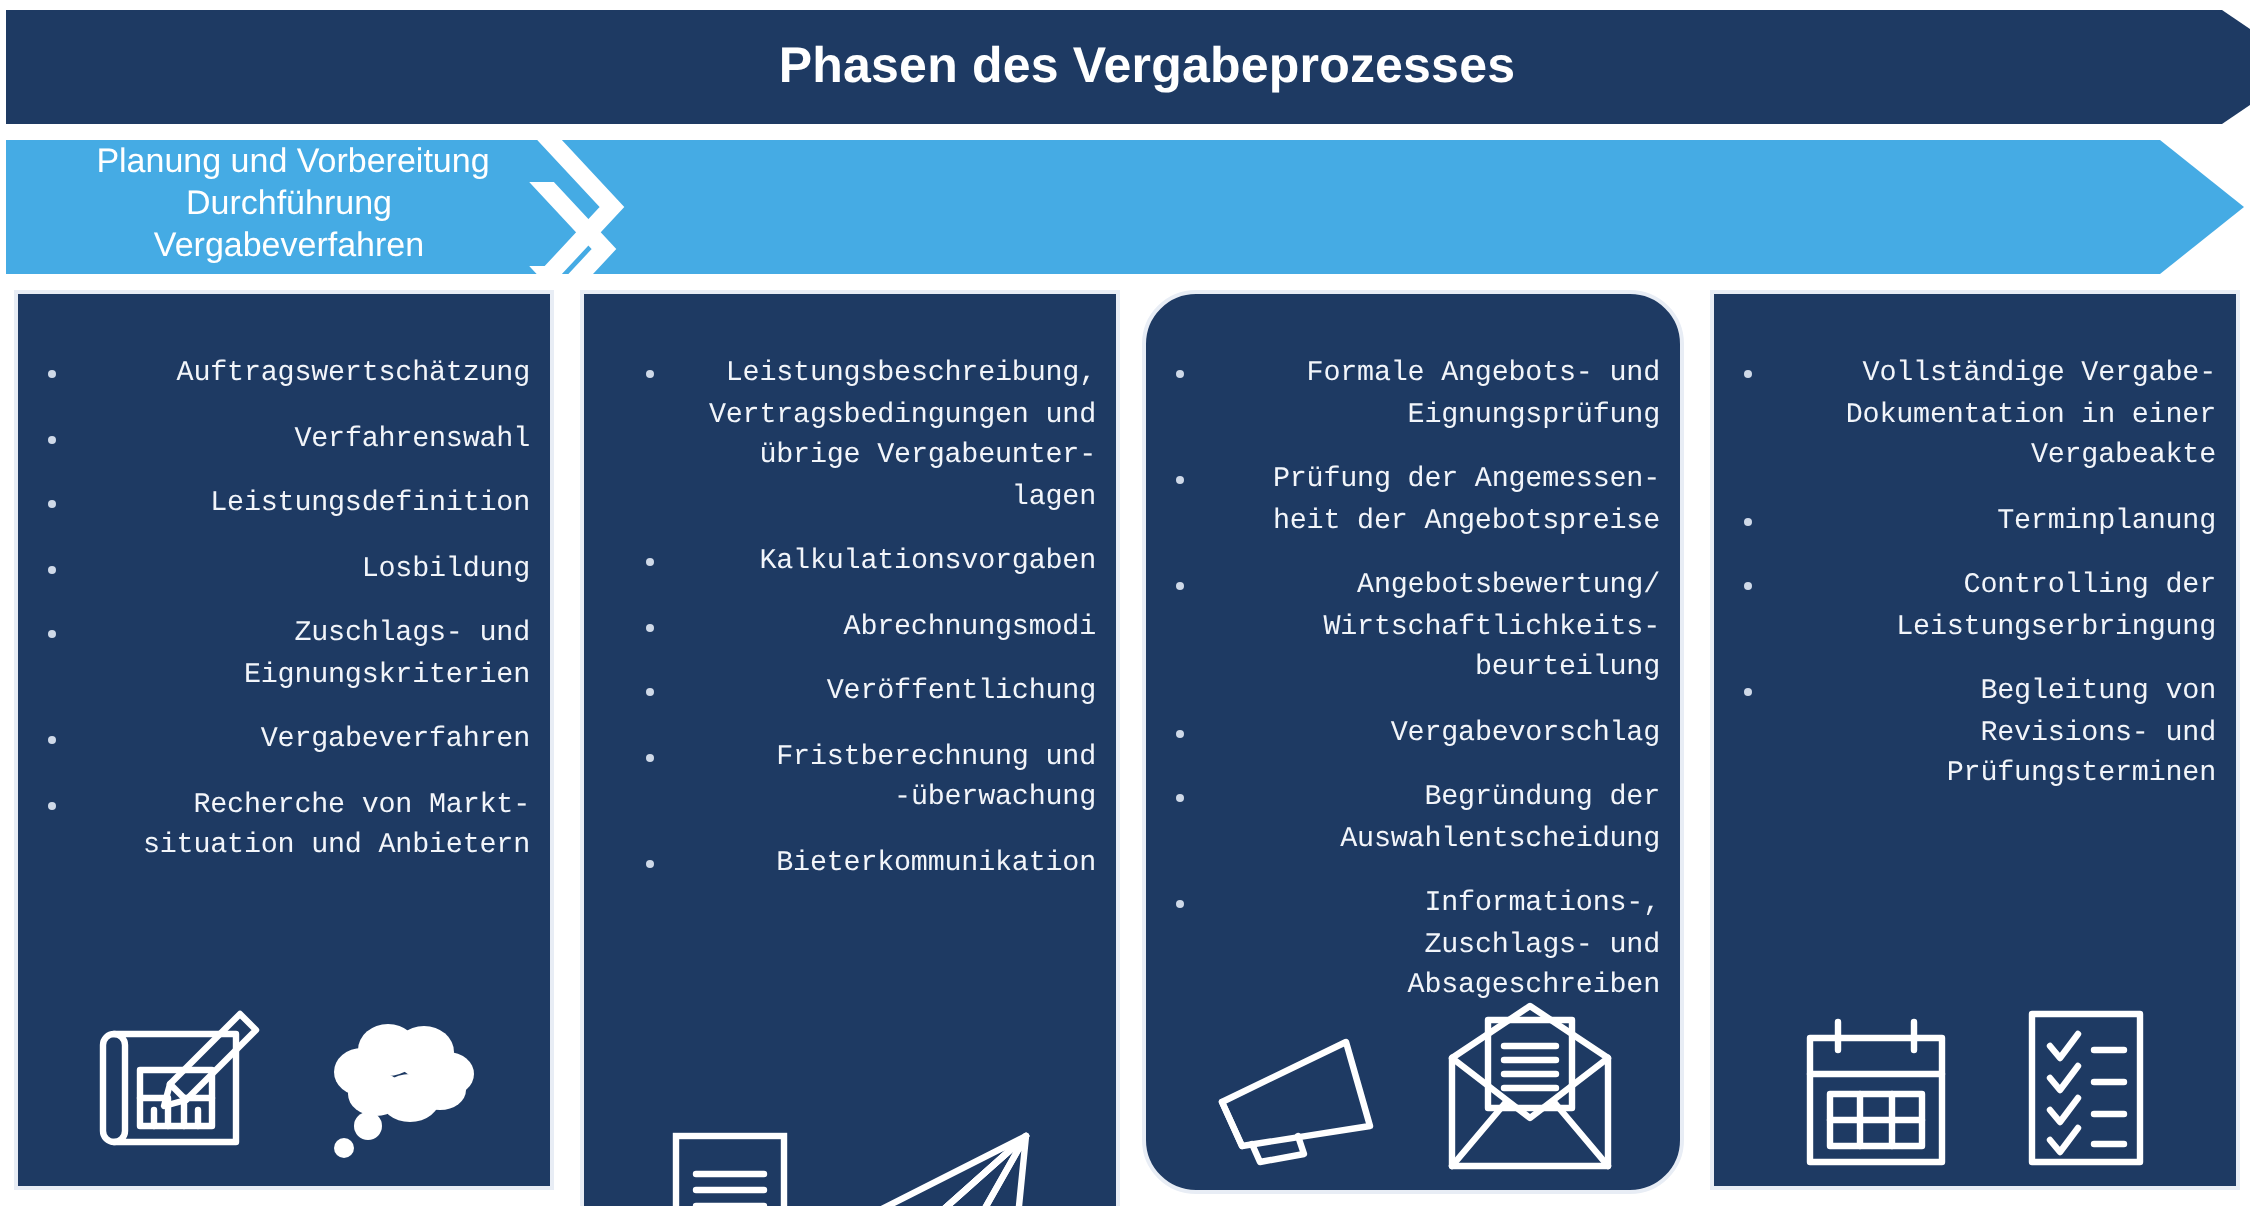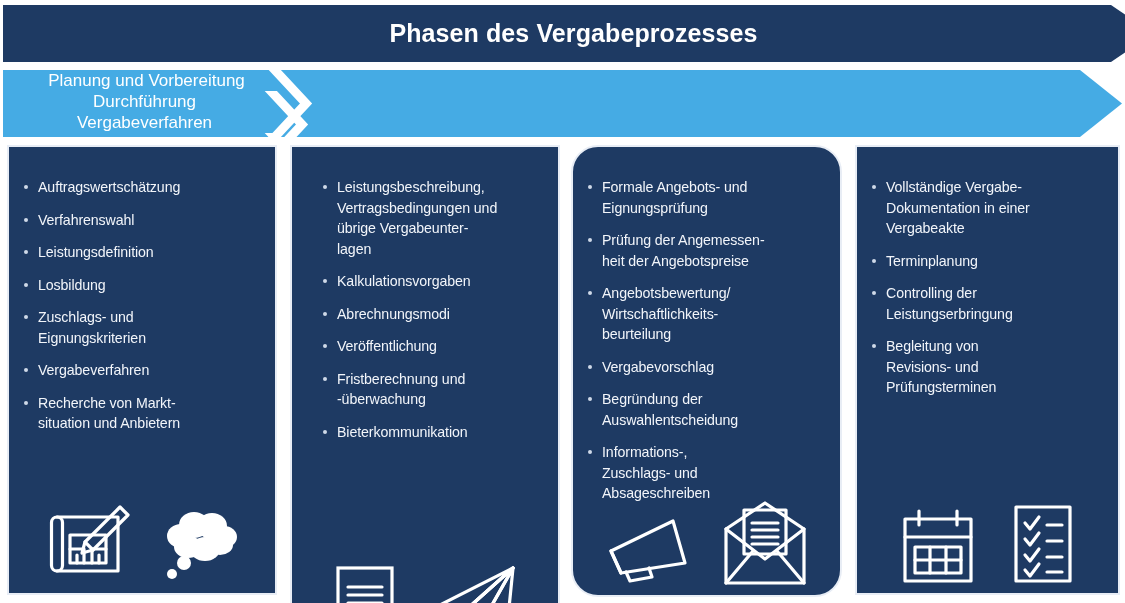--- a/index.html
+++ b/index.html
@@ -68,27 +68,28 @@
   .col.k2{left:290px;width:270px;height:512px;padding-left:16px;}
   .col.k3{left:571px;width:271px;height:452px;border-radius:27px;}
   .col.k4{left:855px;width:265px;height:450px;}
 
   ul.bullets{
     list-style:none;margin:0;padding:30px 10px 0 12px;
   }
   ul.bullets li{
     position:relative;
     color:#f2f5fa;
-    font-family:Liberation Sans, sans-serif;
+    font-family:Liberation Mono, monospace;
     font-size:14.2px;
     line-height:20.5px;
     padding-left:17px;
     margin-bottom:12px;
     white-space:pre-line;
     letter-spacing:-0.1px;
+    text-align:right;
   }
   ul.bullets li::before{
     content:"";
     position:absolute;left:3px;top:8px;
     width:4px;height:4px;border-radius:50%;
     background:#cfd9e8;
   }
 
   
   .icons{

